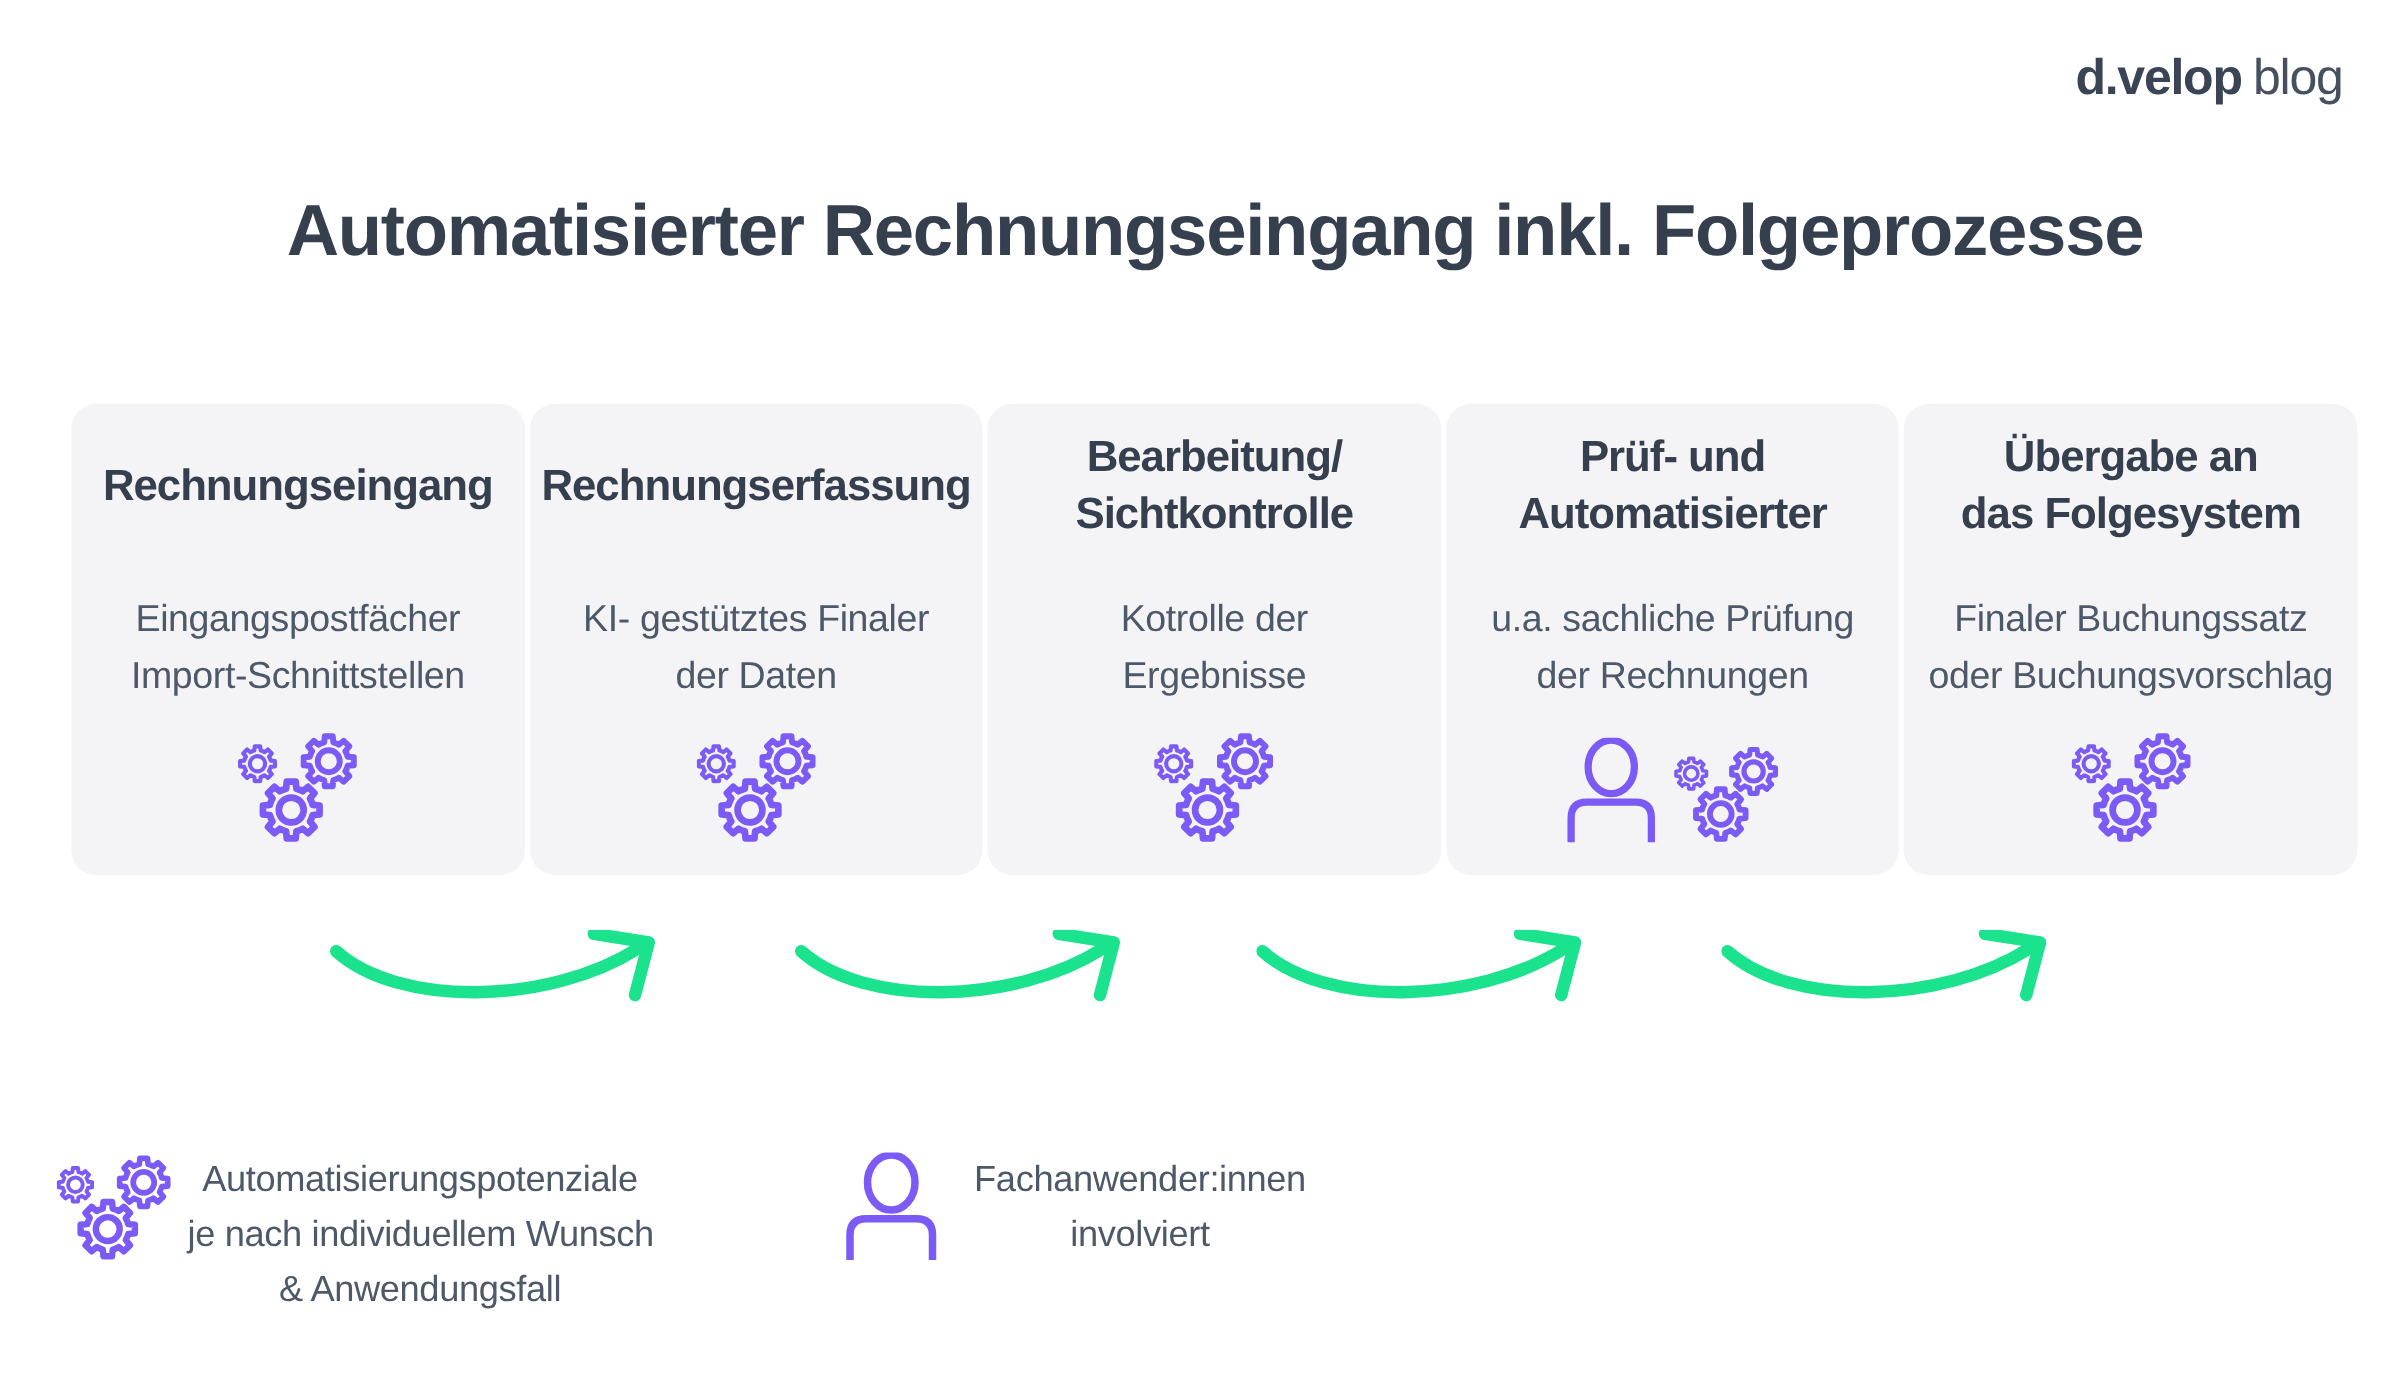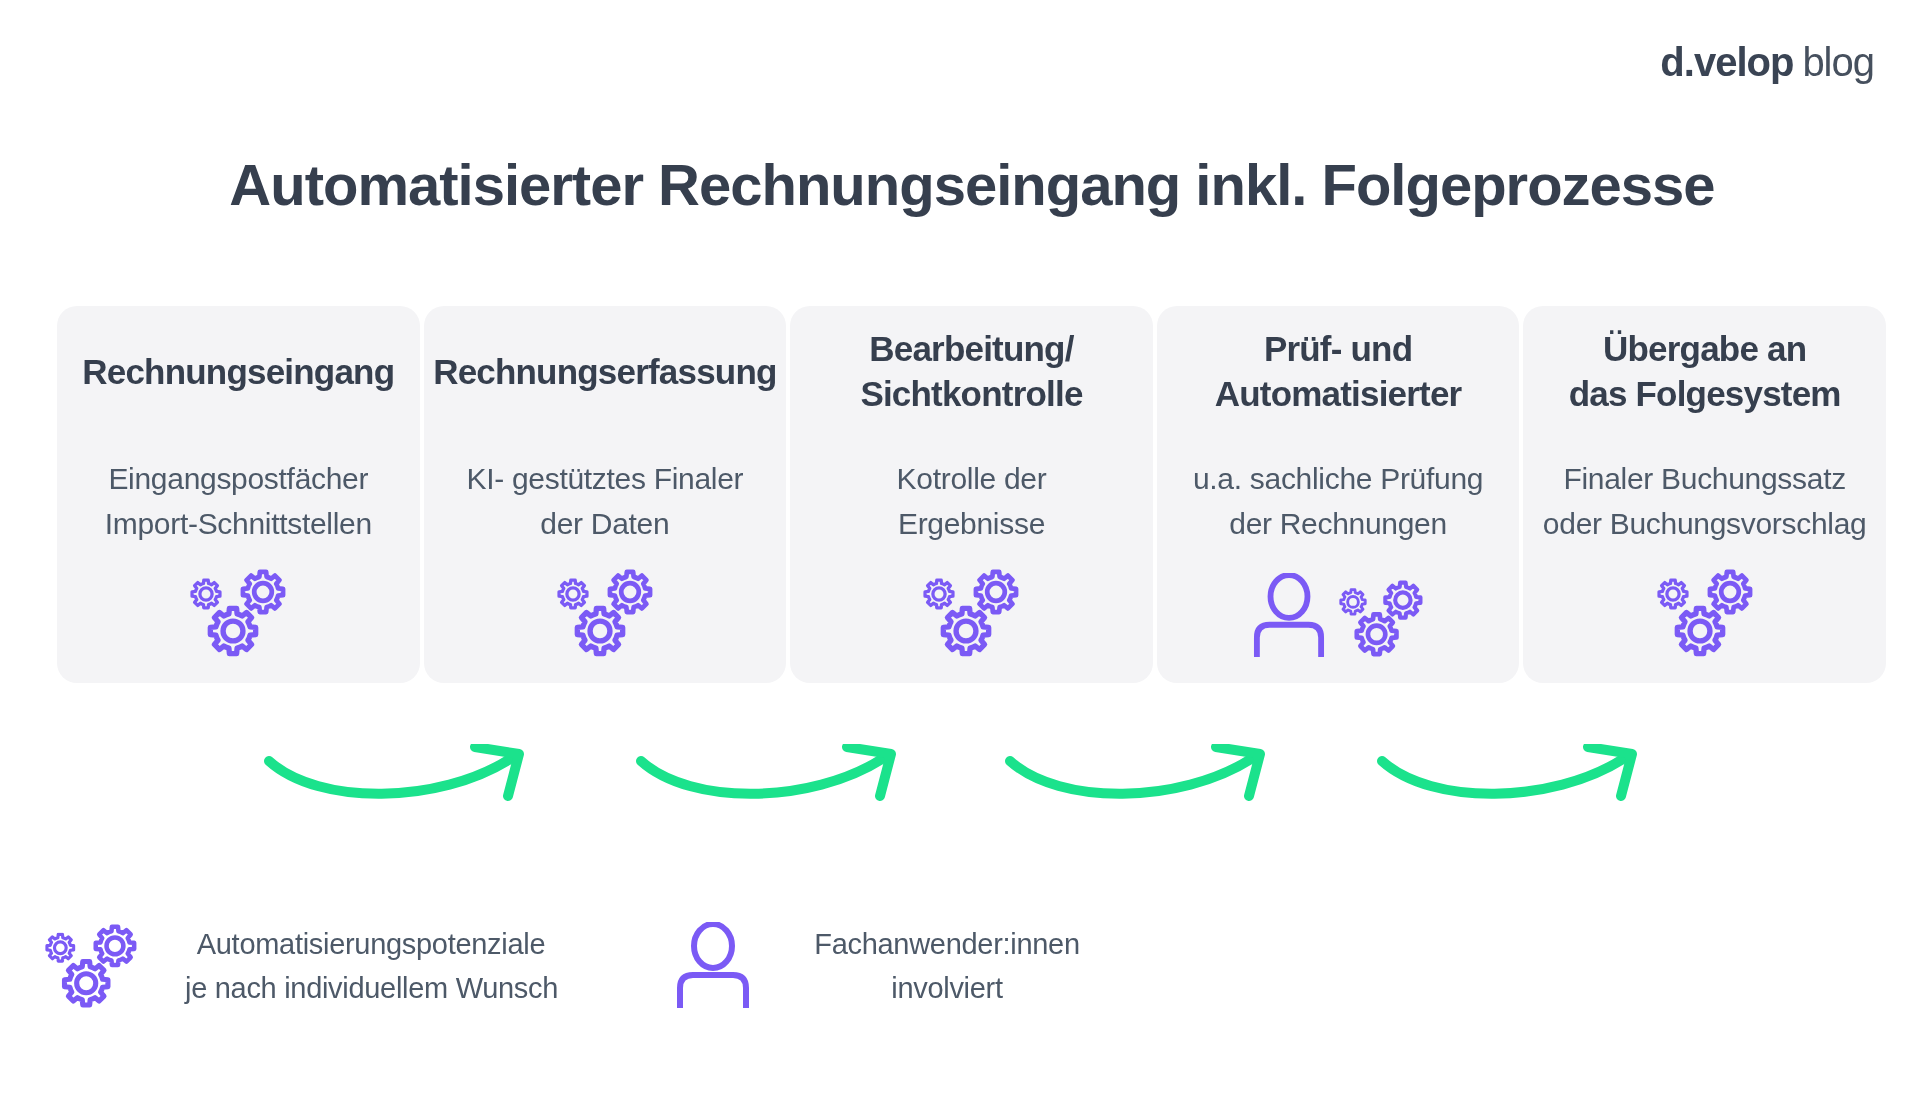--- a/index.html
+++ b/index.html
@@ -11,21 +11,21 @@
   
   .logo { position:absolute; top:40px; right:46px; font-size:40px; color:#3A4454; letter-spacing:-1px; }
   .logo-brand { font-weight:700; }
   .logo-suffix { font-weight:400; margin-left:9px; color:#46505E; }
   
   .title {
     position:absolute; top:150px; left:12px; width:100%; text-align:center;
     font-size:58px; line-height:70px; font-weight:700; color:#363F4E; letter-spacing:-1px;
   }
   
-  .cards { position:absolute; left:57px; top:306px; width:1829px; display:flex; gap:4px; }
+  .cards { position:absolute; left:57px; top:323px; width:1829px; display:flex; gap:4px; }
   .card {
     flex:1 1 0; height:377px; background:#F4F4F6; border-radius:20px;
     display:flex; flex-direction:column; align-items:center;
     padding:20px 8px 26px;
   }
   .card-title {
     min-height:90px; display:flex; flex-direction:column; justify-content:center;
     text-align:center; font-weight:700; font-size:35px; line-height:45px;
     color:#363F4E; letter-spacing:-0.8px; white-space:nowrap;
   }
@@ -38,21 +38,21 @@
   
   .arrow { position:absolute; top:744px; width:264px; height:70px; }
   .arrow-1 { left:264px; } .arrow-2 { left:636px; } .arrow-3 { left:1005px; } .arrow-4 { left:1377px; }
   
   .legend-gears-icon  { position:absolute; left:45px;  top:922px; }
   .legend-gears-text  { position:absolute; left:150px; top:922px; width:372px; }
   .legend-person-icon { position:absolute; left:676px; top:922px; }
   .legend-person-text { position:absolute; left:762px; top:922px; width:300px; }
   .legend-text {
     text-align:center; font-size:29px; line-height:44px; color:#4D5968;
-    letter-spacing:-0.3px; white-space:nowrap;margin-left:35px;
+    letter-spacing:-0.3px; white-space:nowrap;
   }
   .legend-text span { display:block; }
   .defs { position:absolute; width:0; height:0; overflow:hidden; }
 </style>
 </head>
 <body>
 
 <svg class="defs" aria-hidden="true">
   <defs>
     <symbol id="gear" viewBox="-34 -34 68 68">
@@ -195,20 +195,21 @@
       <use href="#arrow" width="264" height="70"></use>
     </svg>
 
   <div>
     <svg class="legend-gears-icon" width="92" height="88">
         <use href="#cluster" width="92" height="88"></use>
       </svg>
     <div class="legend-gears-text legend-text">
       <span>Automatisierungspotenziale</span>
       <span>je nach individuellem Wunsch</span>
+      <span>&amp; Anwendungsfall</span>
     </div>
     <svg class="legend-person-icon" width="74" height="86">
         <use href="#person" width="74" height="86"></use>
       </svg>
     <div class="legend-person-text legend-text">
       <span>Fachanwender:innen</span>
       <span>involviert</span>
     </div>
   </div>
 

